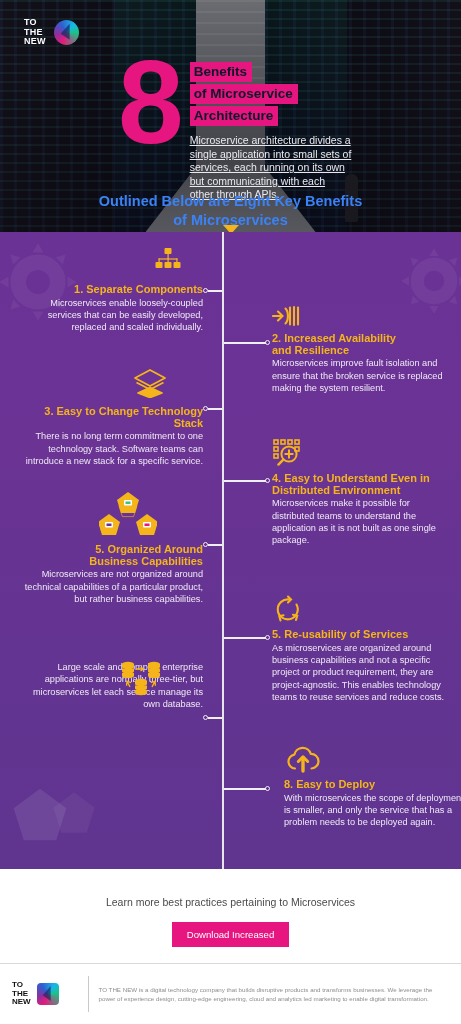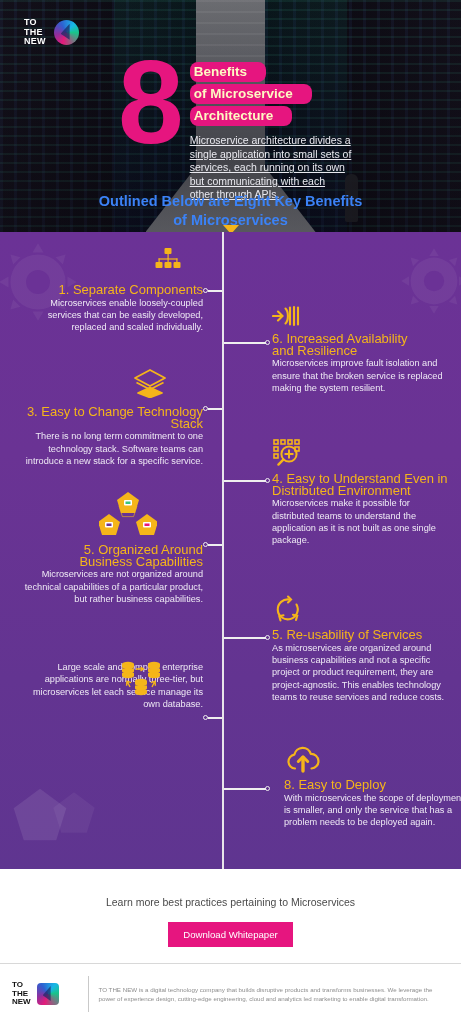--- a/index.html
+++ b/index.html
@@ -71,22 +71,22 @@
     background:#1b2a66; clip-path:polygon(100% 0,100% 100%,0 62%); opacity:.75; }
 
   
   .hero { position:absolute; left:0; top:54px; width:461px; z-index:5; display:flex; }
   .big8 {
     font-size:118px; line-height:96px; font-weight:bold; color:#e6157f;
     margin-left:118px; letter-spacing:-4px; font-family:"Liberation Sans",sans-serif;
   }
   .hero-txt { margin-left:10px; padding-top:8px; }
   .hero-title span {
-    display:inline-block; background:#e6157f; color:#fef9c3; font-weight:bold;
-    font-size:13.5px; line-height:17px; padding:1px 19px 2px 4px; margin-bottom:2px;border-radius:8px;
+    display:inline-block; background:#e6157f; color:#0f172a; font-weight:bold;
+    font-size:13.5px; line-height:17px; padding:1px 5px 2px 4px; margin-bottom:2px;
   }
   .hero-sub { color:#e9e9ef; font-size:10.5px; line-height:13.6px; margin-top:6px;text-decoration:underline; }
 
   .outlined {
     position:absolute; left:0; top:192px; width:461px; text-align:center; z-index:5;
     color:#3b82f6; font-weight:bold; font-size:14.5px; line-height:18.5px;
   }
   .caret {
     position:absolute; left:50%; top:225px; transform:translateX(-50%); z-index:6;
     width:0;height:0;border-left:8px solid transparent;border-right:8px solid transparent;
@@ -99,21 +99,21 @@
     background:linear-gradient(180deg,#6b3296 0%,#6a3394 35%,#633491 70%,#5f3590 100%);
   }
   .gear { position:absolute; color:rgba(255,255,255,.055); }
   .gear svg { display:block; }
   .deco-pent { position:absolute; }
 
   .spine { position:absolute; left:222px; top:0; bottom:0; width:2px; background:#efefef; opacity:.95; }
 
   .item { position:absolute; }
   .item .icon { position:absolute; }
-  .item .head { color:#f5b51a; font-weight:normal; font-size:13px; line-height:11.6px; }
+  .item .head { color:#f5b51a; font-weight:bold; font-size:11px; line-height:11.6px; }
   .item .desc { color:#efeaf5; font-size:9.2px; line-height:12.4px; margin-top:1px; }
   .item.left { text-align:right; }
   .item.right { text-align:left; }
 
   .conn { position:absolute; height:1.5px; background:#efefef; }
   .dot {
     position:absolute; width:5px; height:5px; border-radius:50%;
     border:1.5px solid #efefef; background:transparent;
   }
 
@@ -236,21 +236,21 @@
       <div class="icon" style="left:0; top:0">
         <svg width="28" height="24" viewBox="0 0 28 24" fill="none" stroke="#f5b51a" stroke-width="2.1" stroke-linecap="round">
           <path d="M1 12h8M6 7.5l4.5 4.5L6 16.5"></path>
           <path d="M13.5 4.5c3.2 3 3.2 12 0 15"></path>
           <path d="M18 3.5v17"></path>
           <path d="M22 3v18"></path>
           <path d="M26 3.5v17"></path>
         </svg>
       </div>
       <div class="head" style="margin-top:29px">
-        <div>6. Increased Availability</div>
+        <div>2. Increased Availability</div>
         <div>and Resilience</div>
       </div>
       <div class="desc">Microservices improve fault isolation and ensure that the broken service is replaced making the system resilient.</div>
     </div>
     <div class="conn" style="left:224px; top:110px; width:42px"></div>
     <div class="dot" style="left:265px; top:107.5px"></div>
 
     <div class="item left" style="left:18px; top:136px; width:185px">
       <div class="icon" style="right:36px; top:0">
         <svg width="34" height="30" viewBox="0 0 34 30" fill="none" stroke="#f5b51a" stroke-width="1.8" stroke-linejoin="round">
@@ -378,21 +378,21 @@
       </div>
       <div class="head" style="margin-top:33px">8. Easy to Deploy</div>
       <div class="desc">With microservices the scope of deployment is smaller, and only the service that has a problem needs to be deployed again.</div>
     </div>
     <div class="conn" style="left:224px; top:556px; width:42px"></div>
     <div class="dot" style="left:265px; top:553.5px"></div>
   </div>
 
   <div class="cta">
     <div class="cta-text">Learn more best practices pertaining to Microservices</div>
-    <button class="cta-btn">Download Whitepaper</button>
+    <button class="cta-btn">Download Increased</button>
   </div>
 
   <div class="footer">
     <div class="f-logo">
       <div class="f-word">
         <div>TO</div>
         <div>THE</div>
         <div>NEW</div>
       </div>
       <div class="f-mark"></div>

